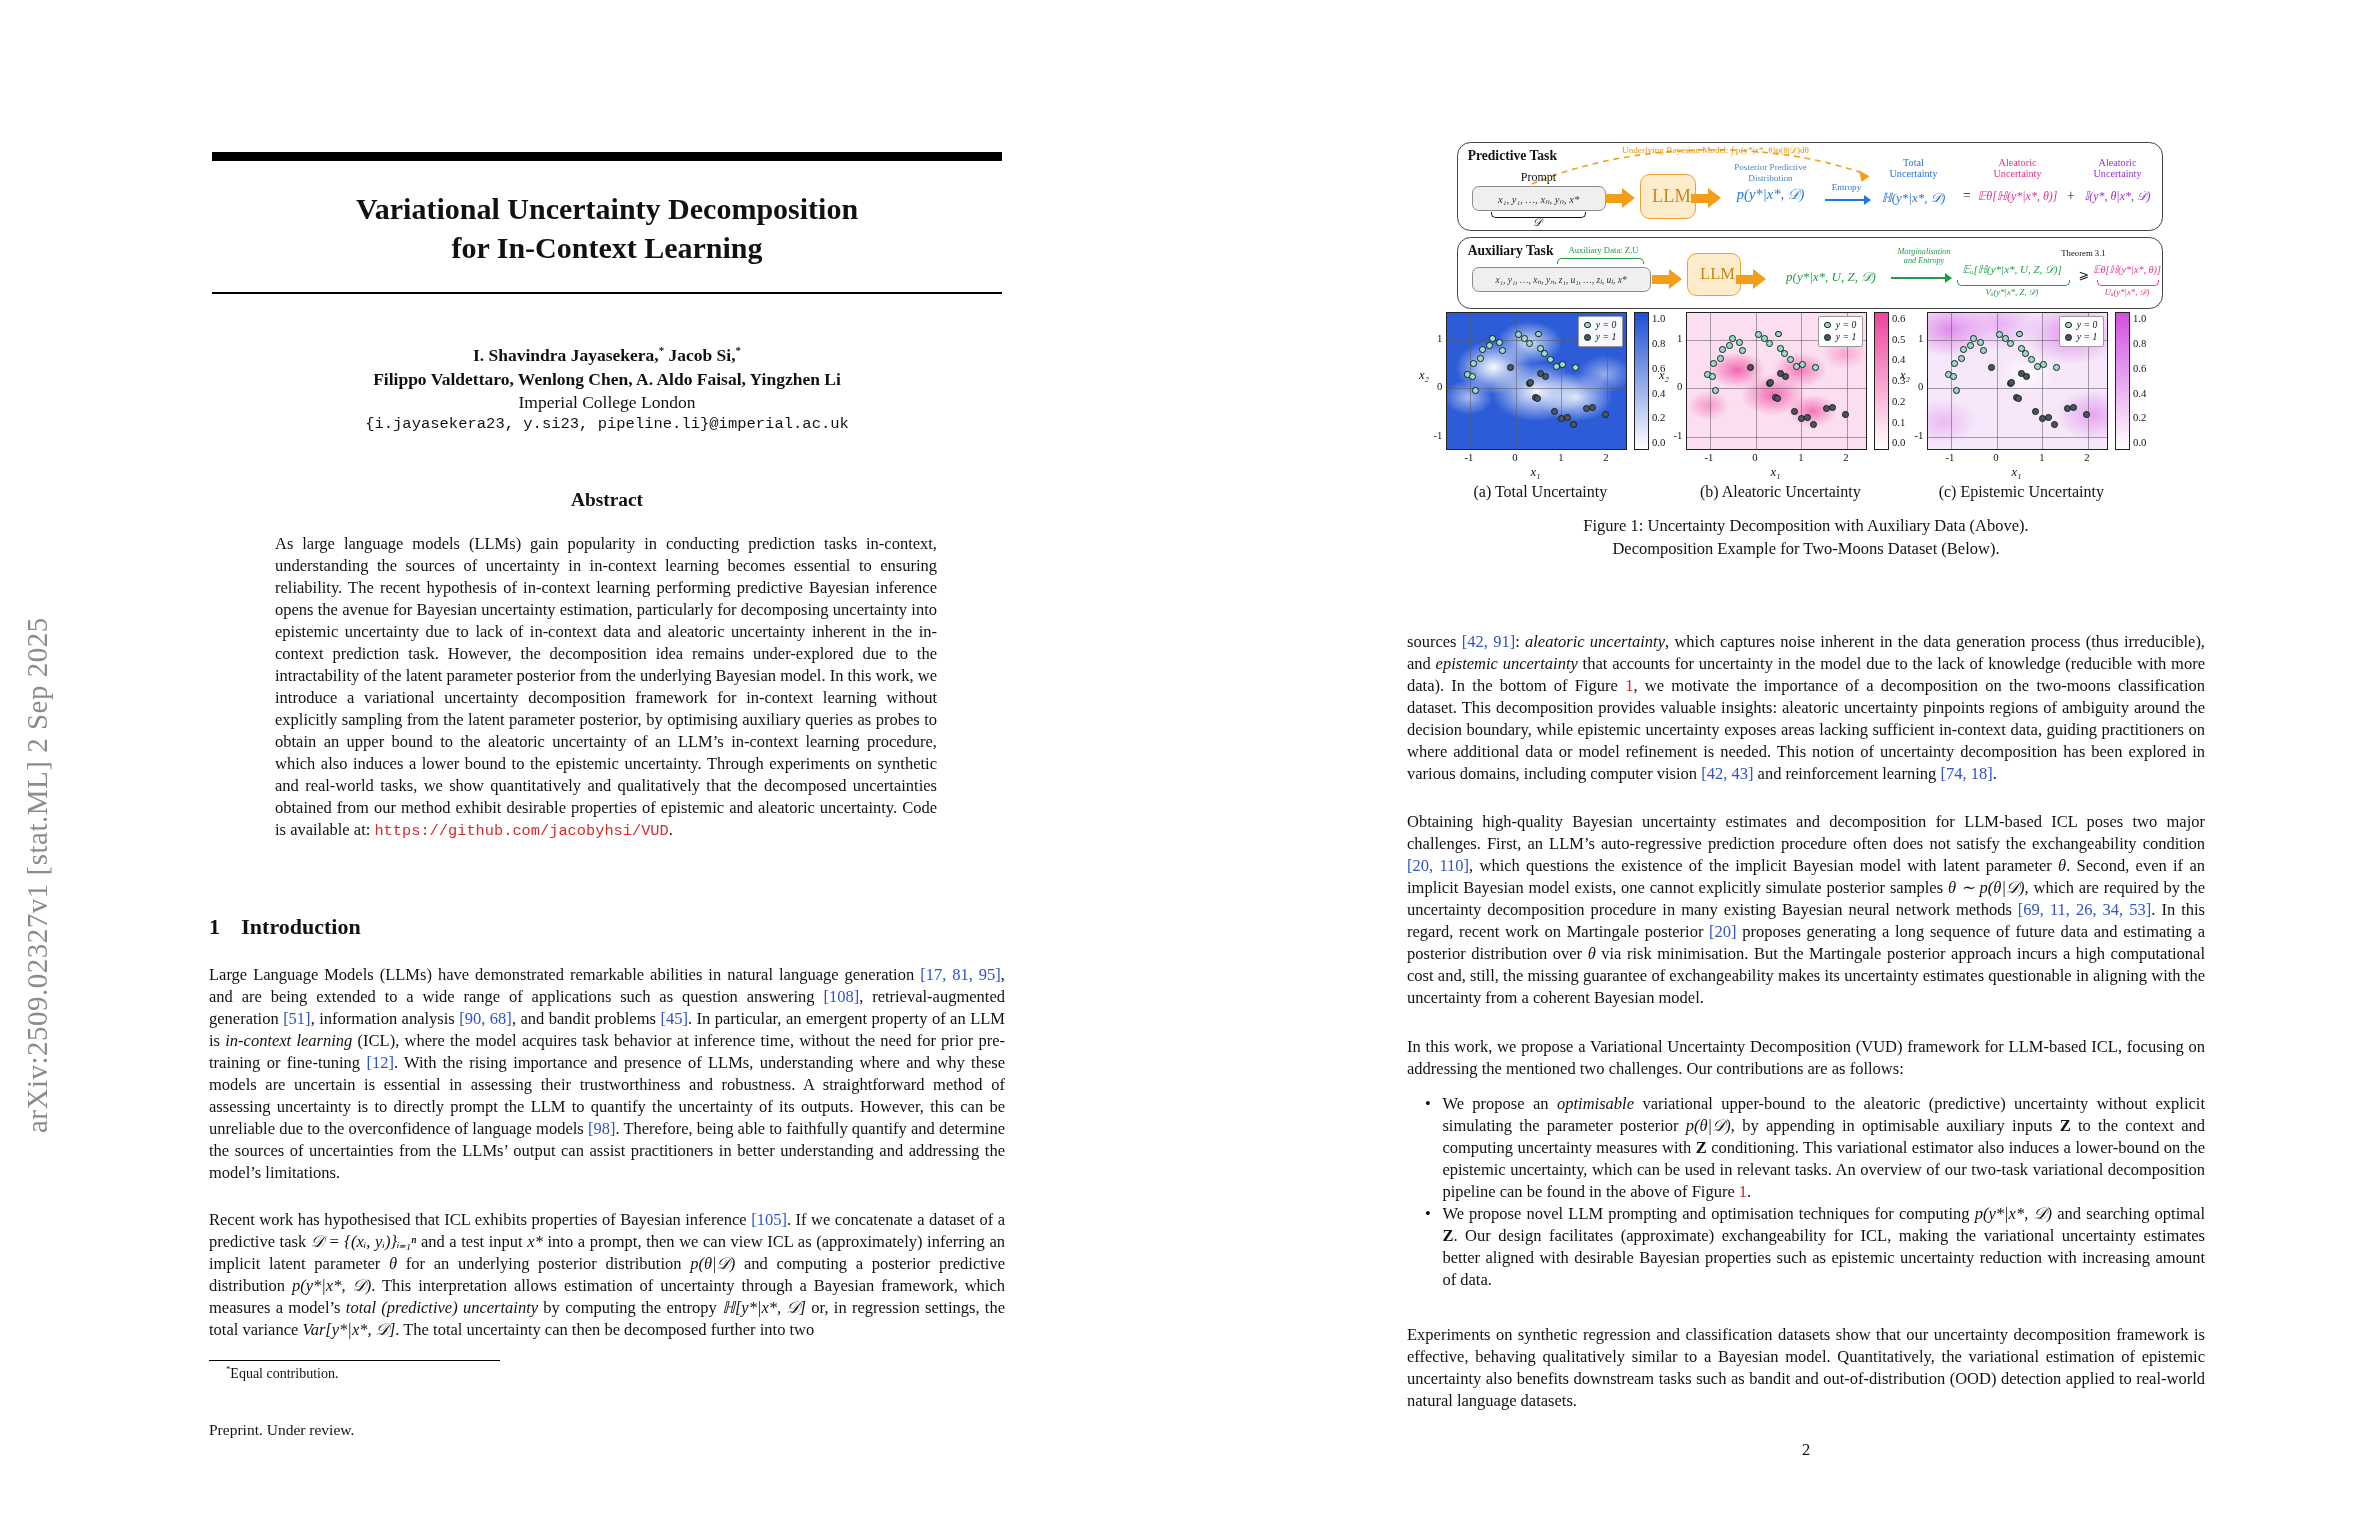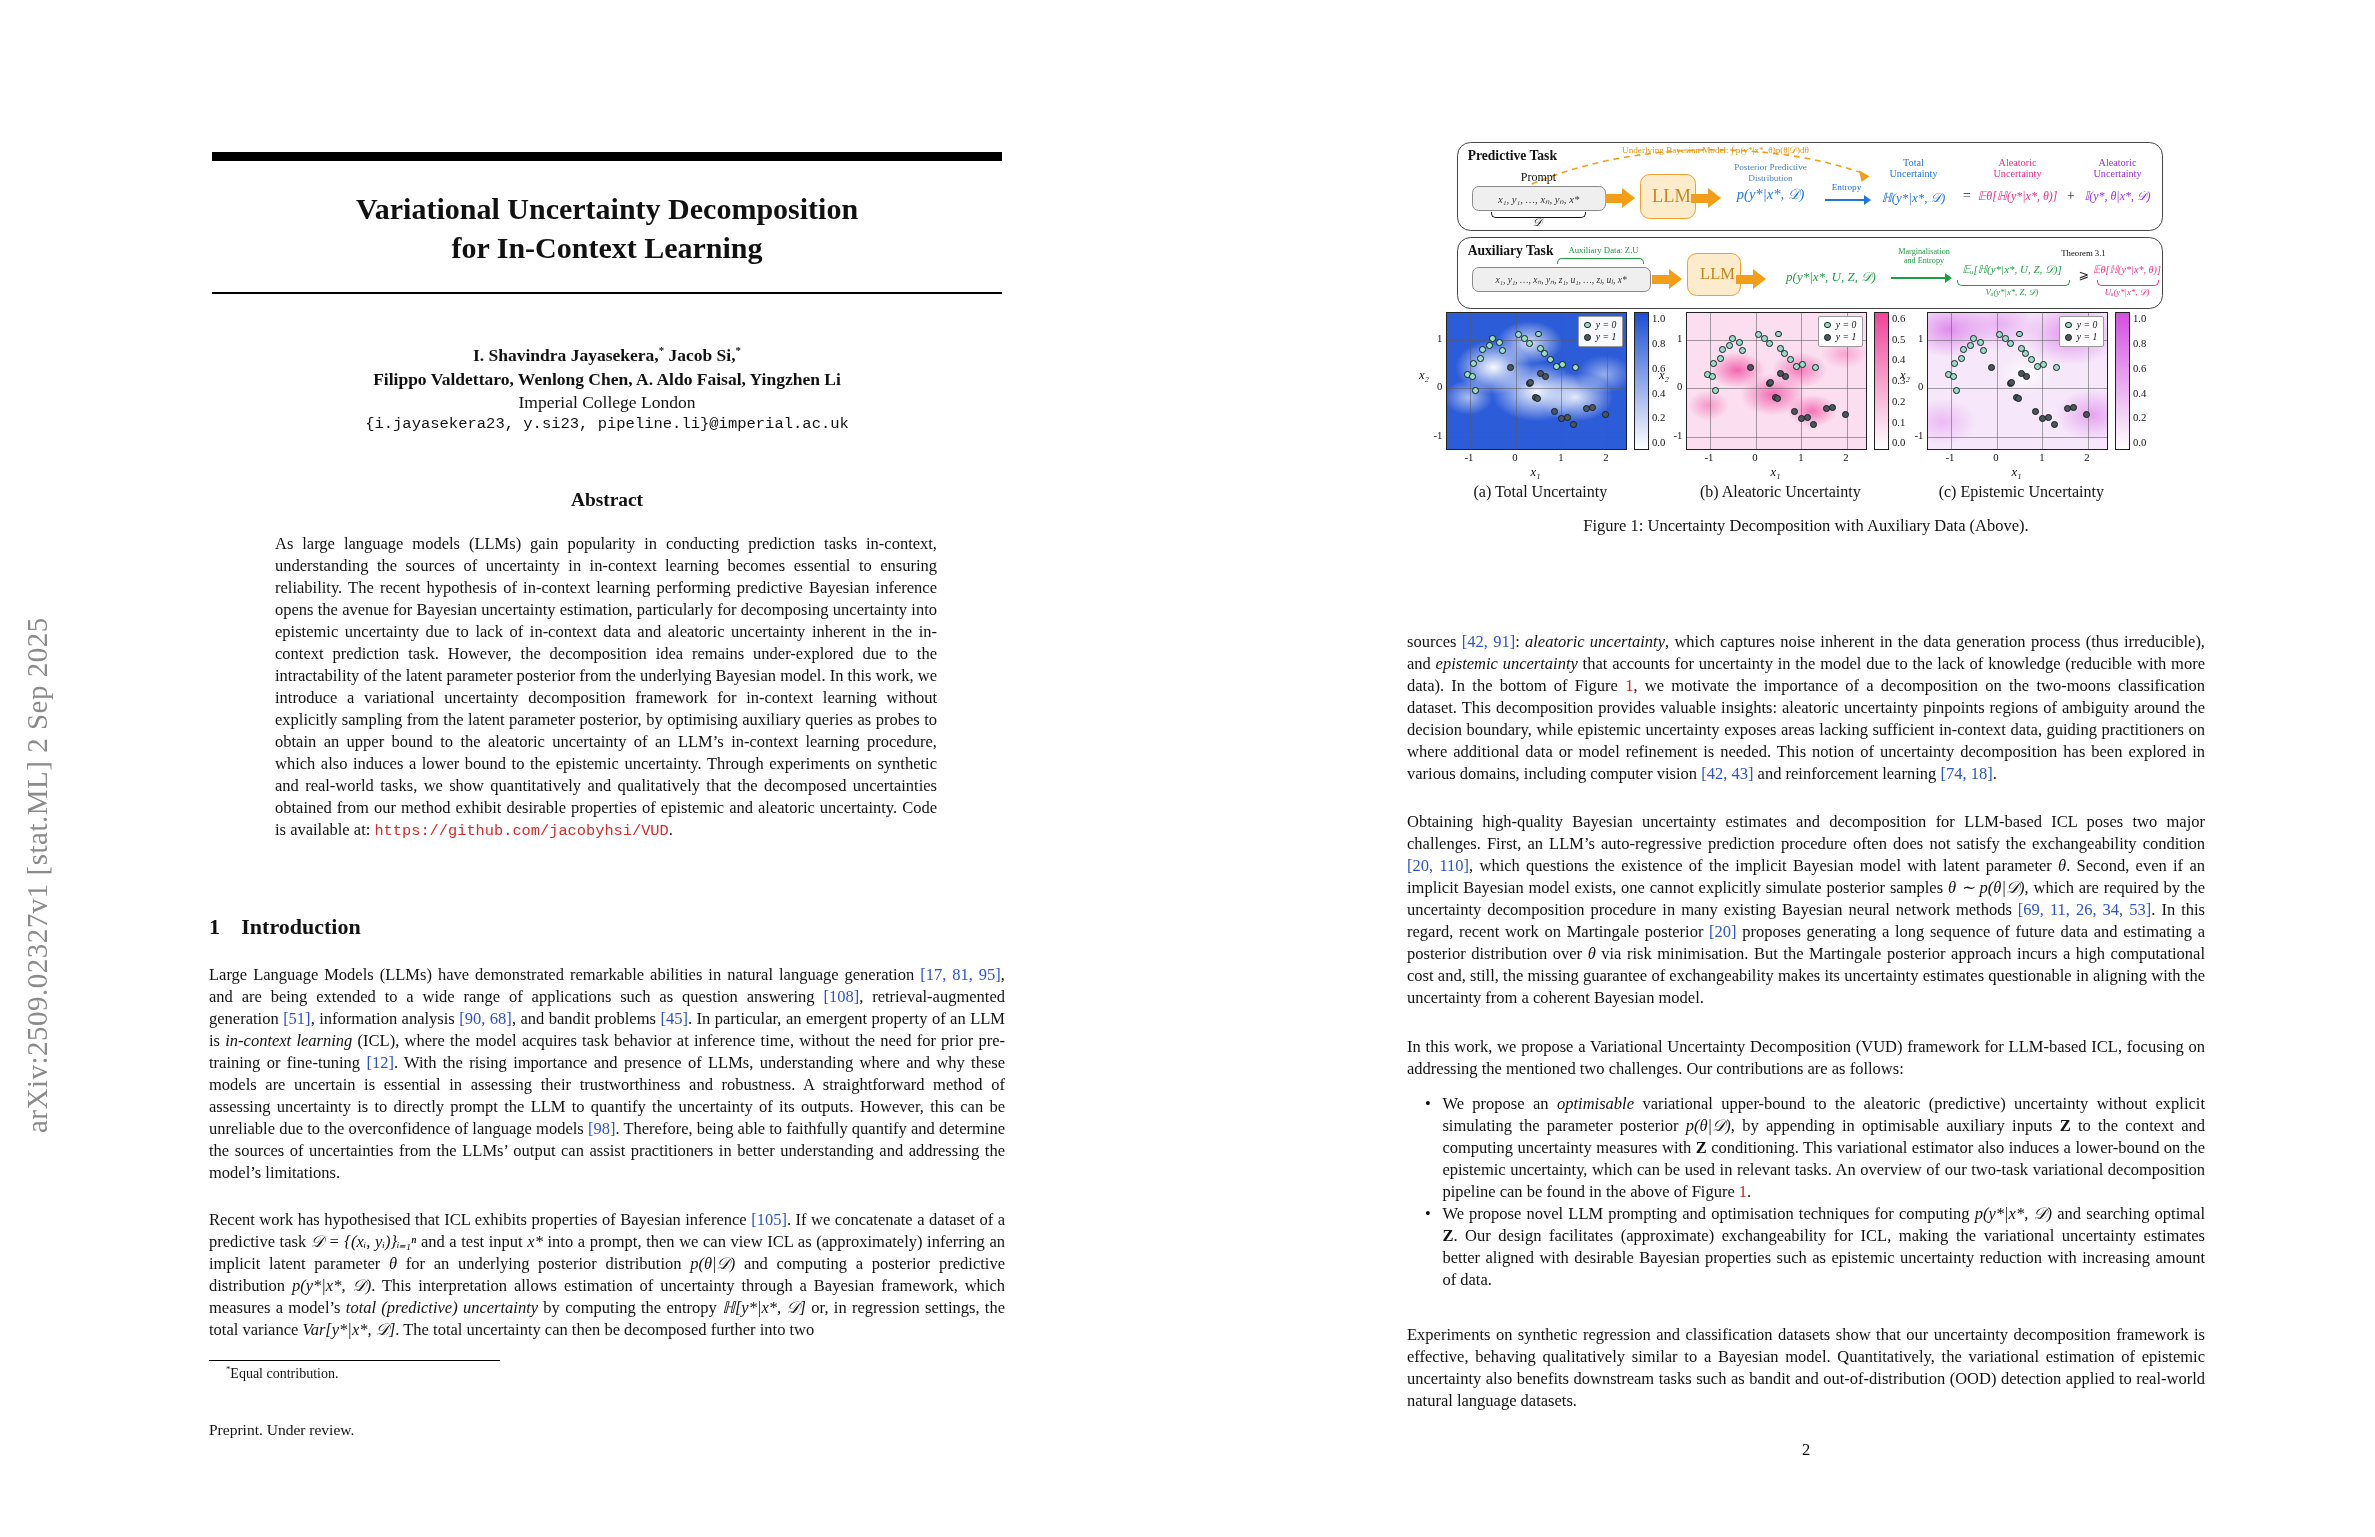--- a/index.html
+++ b/index.html
@@ -180,21 +180,21 @@
 
   <div class="figbox" style="left:1457px;top:237px;width:704px;height:70px;">
     <div class="figbox-title">Auxiliary Task</div>
     <div class="small-lab c-green" style="left:58px;top:6.8px;width:175px;font-size:8.7px;">Auxiliary Data: Z,U</div>
     <div class="obrace" style="left:99px;top:20.4px;width:85px;"></div>
     <div class="gray-pill" style="left:13.6px;top:29px;width:177px;height:23px;font-size:9.5px;">x₁, y₁, …, xₙ, yₙ, z₁, u₁, …, zₗ, uₗ, x*</div>
     <div class="barrow" style="left:194px;top:31px;"></div>
     <div class="llm-box" style="left:229px;top:14.6px;width:45px;height:41px;font-size:16.5px;">LLM</div>
     <div class="barrow" style="left:278px;top:31px;"></div>
     <div class="small-lab math c-green" style="left:311px;top:31px;width:124px;font-size:13px;">p(y*|x*, U, Z, 𝒟)</div>
-    <div class="small-lab c-green" style="left:427px;top:8.7px;width:78px;font-size:8.2px;line-height:9.7px;">
+    <div class="small-lab c-green" style="left:427px;top:8.7px;width:78px;font-size:8.2px;line-height:9.7px;font-style:italic;">
       <div>Marginalisation</div>
       <div>and Entropy</div>
     </div>
     <div class="tarrow green" style="left:433px;top:39px;width:54px;"></div>
     <div class="small-lab math c-green" style="left:493px;top:25px;width:122px;font-size:11px;">𝔼ᵤ[ℍ(y*|x*, U, Z, 𝒟)]</div>
     <div class="ubrace green" style="left:499px;top:42px;width:111px;"></div>
     <div class="small-lab math c-green" style="left:493px;top:49px;width:122px;font-size:8.7px;">Vₐ(y*|x*, Z, 𝒟)</div>
     <div class="small-lab" style="left:582px;top:9.7px;width:87px;font-size:8.7px;">Theorem 3.1</div>
     <div class="small-lab" style="left:619px;top:29px;width:13.6px;font-size:12.6px;">⩾</div>
     <div class="small-lab math c-pink" style="left:635px;top:26px;width:68px;font-size:10.2px;">𝔼θ[ℍ(y*|x*, θ)]</div>
@@ -422,20 +422,21 @@
   <span class="xtick" style="left: 50px; position: absolute;">-1</span>
       <span class="xtick" style="left: 96px; position: absolute;">0</span>
       <span class="xtick" style="left: 142px; position: absolute;">1</span>
       <span class="xtick" style="left: 187px; position: absolute;">2</span>
       <span class="ytick" style="top: 117px; position: absolute;">-1</span>
       <span class="ytick" style="top: 68px; position: absolute;">0</span>
       <span class="ytick" style="top: 20px; position: absolute;">1</span>
     </div>
 
   <div class="figcap" style="top:516px;">Figure 1: Uncertainty Decomposition with Auxiliary Data (Above).</div>
+  <div class="figcap" style="top:539px;">Decomposition Example for Two-Moons Dataset (Below).</div>
 
   <div class="para" style="left:1407px;top:631px;width:798px;"><span>sources </span><span class="seg-cite">[42, 91]</span><span>: </span><span class="seg-it">aleatoric uncertainty</span><span>, which captures noise inherent in the data generation process (thus irreducible), and </span><span class="seg-it">epistemic uncertainty</span><span> that accounts for uncertainty in the model due to the lack of knowledge (reducible with more data). In the bottom of Figure </span><span class="seg-red">1</span><span>, we motivate the importance of a decomposition on the two-moons classification dataset. This decomposition provides valuable insights: aleatoric uncertainty pinpoints regions of ambiguity around the decision boundary, while epistemic uncertainty exposes areas lacking sufficient in-context data, guiding practitioners on where additional data or model refinement is needed. This notion of uncertainty decomposition has been explored in various domains, including computer vision </span><span class="seg-cite">[42, 43]</span><span> and reinforcement learning </span><span class="seg-cite">[74, 18]</span><span>.</span></div>
   <div class="para" style="left:1407px;top:811px;width:798px;"><span>Obtaining high-quality Bayesian uncertainty estimates and decomposition for LLM-based ICL poses two major challenges. First, an LLM’s auto-regressive prediction procedure often does not satisfy the exchangeability condition </span><span class="seg-cite">[20, 110]</span><span>, which questions the existence of the implicit Bayesian model with latent parameter </span><span class="seg-math">θ</span><span>. Second, even if an implicit Bayesian model exists, one cannot explicitly simulate posterior samples </span><span class="seg-math">θ ∼ p(θ|𝒟)</span><span>, which are required by the uncertainty decomposition procedure in many existing Bayesian neural network methods </span><span class="seg-cite">[69, 11, 26, 34, 53]</span><span>. In this regard, recent work on Martingale posterior </span><span class="seg-cite">[20]</span><span> proposes generating a long sequence of future data and estimating a posterior distribution over </span><span class="seg-math">θ</span><span> via risk minimisation. But the Martingale posterior approach incurs a high computational cost and, still, the missing guarantee of exchangeability makes its uncertainty estimates questionable in aligning with the uncertainty from a coherent Bayesian model.</span></div>
   <div class="para" style="left:1407px;top:1036px;width:798px;"><span>In this work, we propose a Variational Uncertainty Decomposition (VUD) framework for LLM-based ICL, focusing on addressing the mentioned two challenges. Our contributions are as follows:</span></div>
   <div class="bullets">
     <div class="bullet-item"><span>We propose an </span><span class="seg-it">optimisable</span><span> variational upper-bound to the aleatoric (predictive) uncertainty without explicit simulating the parameter posterior </span><span class="seg-math">p(θ|𝒟)</span><span>, by appending in optimisable auxiliary inputs </span><span class="seg-b">Z</span><span> to the context and computing uncertainty measures with </span><span class="seg-b">Z</span><span> conditioning. This variational estimator also induces a lower-bound on the epistemic uncertainty, which can be used in relevant tasks. An overview of our two-task variational decomposition pipeline can be found in the above of Figure </span><span class="seg-red">1</span><span>.</span></div>
     <div class="bullet-item"><span>We propose novel LLM prompting and optimisation techniques for computing </span><span class="seg-math">p(y*|x*, 𝒟)</span><span> and searching optimal </span><span class="seg-b">Z</span><span>. Our design facilitates (approximate) exchangeability for ICL, making the variational uncertainty estimates better aligned with desirable Bayesian properties such as epistemic uncertainty reduction with increasing amount of data.</span></div>
   </div>
   <div class="para" style="left:1407px;top:1324px;width:798px;"><span>Experiments on synthetic regression and classification datasets show that our uncertainty decomposition framework is effective, behaving qualitatively similar to a Bayesian model. Quantitatively, the variational estimation of epistemic uncertainty also benefits downstream tasks such as bandit and out-of-distribution (OOD) detection applied to real-world natural language datasets.</span></div>
   <div class="pagenum">2</div>

